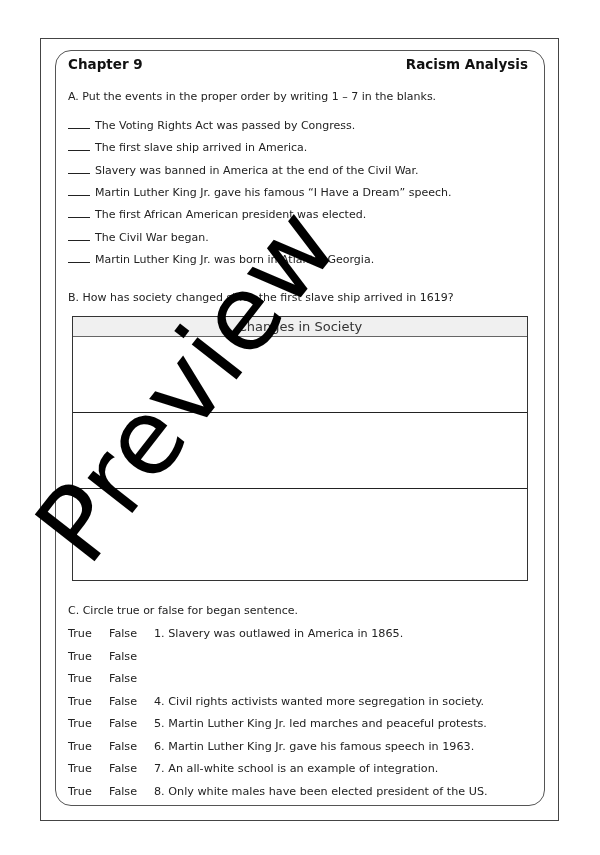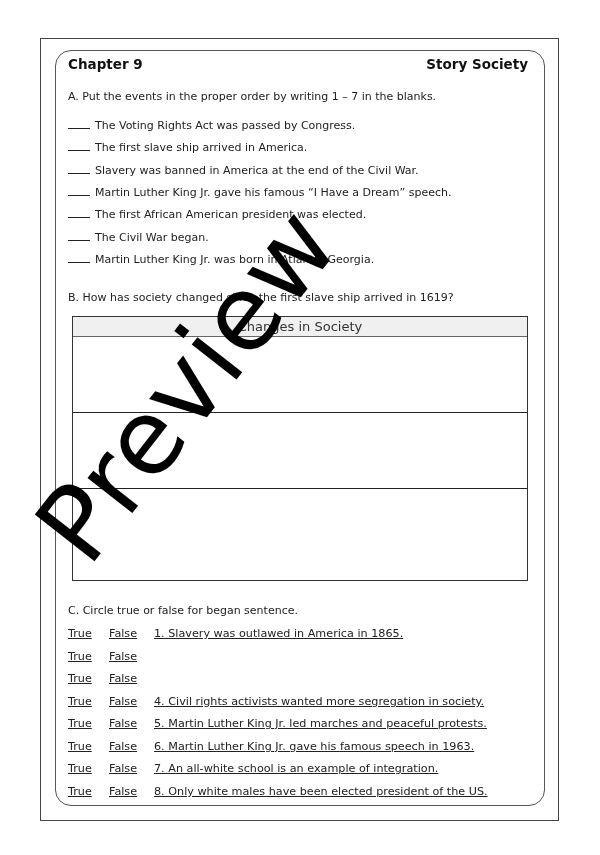--- a/index.html
+++ b/index.html
@@ -70,21 +70,20 @@
       border-bottom: 1.2px solid #222;
     }
     .table-row.last { border-bottom: none; height: 75px; }
     .tf-row {
       position: absolute;
       left: 68px;
       font-size: 11.2px;
       color: #222;
       white-space: nowrap;
       display: flex;
-      text-decoration: underline;
     }
     .tf-true { width: 41px; }
     .tf-false { width: 45px; }
     .watermark {
       position: absolute;
       left: 60px; top: 495px;
       font-family: "DejaVu Sans", sans-serif;
       font-size: 104px;
       font-weight: normal;
       color: #000;
@@ -97,21 +96,21 @@
     }
   </style>
 </head>
 <body>
 
 <div class="outer-frame"></div>
 <div class="inner-box"></div>
 
 <div class="header">
   <span>Chapter 9</span>
-  <span>Story Society</span>
+  <span>Racism Analysis</span>
 </div>
 
 <div class="line" style="top:90px;">A. Put the events in the proper order by writing 1 – 7 in the blanks.</div>
 
 <div class="line" style="top:119px;"><span class="blank"></span><span>The Voting Rights Act was passed by Congress.</span></div>
 <div class="line" style="top:141px;"><span class="blank"></span><span>The first slave ship arrived in America.</span></div>
 <div class="line" style="top:164px;"><span class="blank"></span><span>Slavery was banned in America at the end of the Civil War.</span></div>
 <div class="line" style="top:186px;"><span class="blank"></span><span>Martin Luther King Jr. gave his famous “I Have a Dream” speech.</span></div>
 <div class="line" style="top:208px;"><span class="blank"></span><span>The first African American president was elected.</span></div>
 <div class="line" style="top:231px;"><span class="blank"></span><span>The Civil War began.</span></div>

